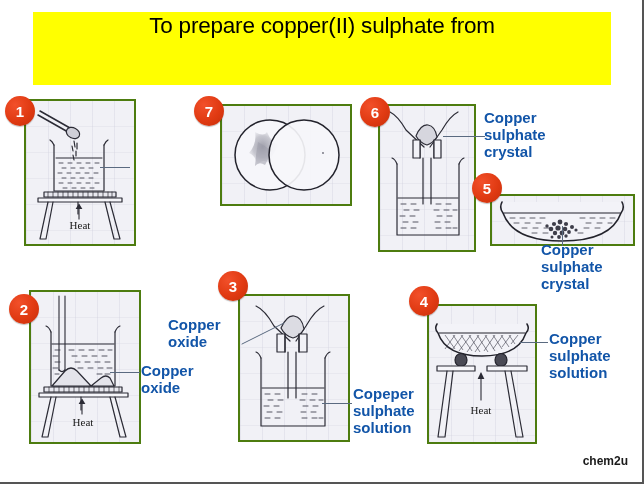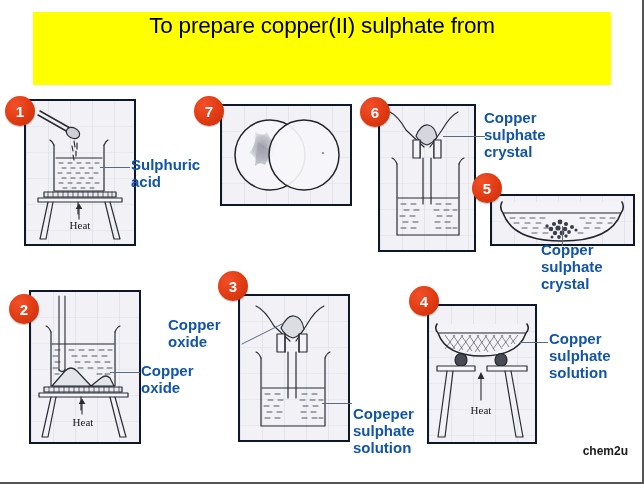--- a/index.html
+++ b/index.html
@@ -36,21 +36,21 @@
     font-size: 22.5px;
     line-height: 1.24;
     letter-spacing: -0.2px;
   }
   #title-banner span { display: block; white-space: nowrap; }
 
   
   .panel {
     position: absolute;
     background: #f2f2f7;
-    border: 2px solid #0f172a;
+    border: 2px solid #4d7c0f;
     box-sizing: border-box;
     overflow: hidden;
   }
   .panel .paper {
     position: absolute;
     inset: 0;
     background:
       linear-gradient(90deg, rgba(200,200,215,.30) 0 1px, transparent 1px 100%) 0 0/22px 100%,
       linear-gradient(0deg, rgba(200,200,215,.22) 0 1px, transparent 1px 100%) 0 0/100% 26px,
       #f1f1f6;
@@ -87,21 +87,21 @@
     position: absolute;
     background: #5a6a80;
     height: 1px;
     z-index: 4;
   }
 
   
   #watermark {
     position: absolute;
     right: 14px;
-    bottom: 24px;
+    bottom: 14px;
     font-size: 12px;
     font-weight: bold;
     color: #1a1a1a;
     font-family: "Liberation Sans", sans-serif;
   }
 </style>
 </head>
 <body>
 
 <div id="page">
@@ -153,24 +153,20 @@
 
         <path d="M53 118 L53 104" stroke-width="1.1"></path>
         <path d="M49.6 108 L53 102.5 L56.4 108 Z" fill="#2b2b35" stroke="none"></path>
       </g>
       <text x="54" y="128" font-family="'Liberation Serif', serif" font-size="11" fill="#1a1a1a" text-anchor="middle">Heat</text>
     </svg>
   </div>
   <div class="badge" style="left:5px; top:96px;">1</div>
 
   <div class="leader" style="left:100px; top:167px; width:30px;"></div>
-  <div class="label" style="left:131px; top:157px; width:76px;">
-    <span style="white-space:pre-line;">Sulphuric
-acid</span>
-  </div>
 
   <div class="panel" style="left:220px; top:104px; width:132px; height:102px;">
     <div class="paper"></div>
     <svg width="128" height="98" viewBox="0 0 128 98">
       <defs>
         <radialGradient id="smudge" cx="45%" cy="45%" r="55%">
           <stop offset="0%" stop-color="#9a9aa6" stop-opacity="0.95"></stop>
           <stop offset="60%" stop-color="#b3b3bd" stop-opacity="0.7"></stop>
           <stop offset="100%" stop-color="#cfcfd6" stop-opacity="0.15"></stop>
         </radialGradient>
@@ -355,21 +351,21 @@
                  M28 104 h5 M38 104 h5 M60 104 h5 M70 104 h5 M79 104 h4
                  M24 110 h5 M34 110 h5 M63 110 h5 M73 110 h5
                  M27 116 h5 M37 116 h5 M61 116 h5 M71 116 h5
                  M25 122 h5 M35 122 h5 M62 122 h5 M72 122 h5 M79 122 h4"></path>
       </g>
     </svg>
   </div>
   <div class="badge" style="left:218px; top:271px;">3</div>
 
   <div class="leader" style="left:322px; top:403px; width:30px;"></div>
-  <div class="label" style="left:353px; top:406px; width:86px;">
+  <div class="label" style="left:353px; top:386px; width:86px;">
     <span style="white-space:pre-line;">Copeper
 sulphate
 solution</span>
   </div>
 
   <div class="panel" style="left:427px; top:304px; width:110px; height:140px;">
     <div class="paper"></div>
     <svg width="106" height="136" viewBox="0 0 106 136">
       <g fill="none" stroke="#23232c" stroke-width="1.5" stroke-linecap="round" stroke-linejoin="round">
 

